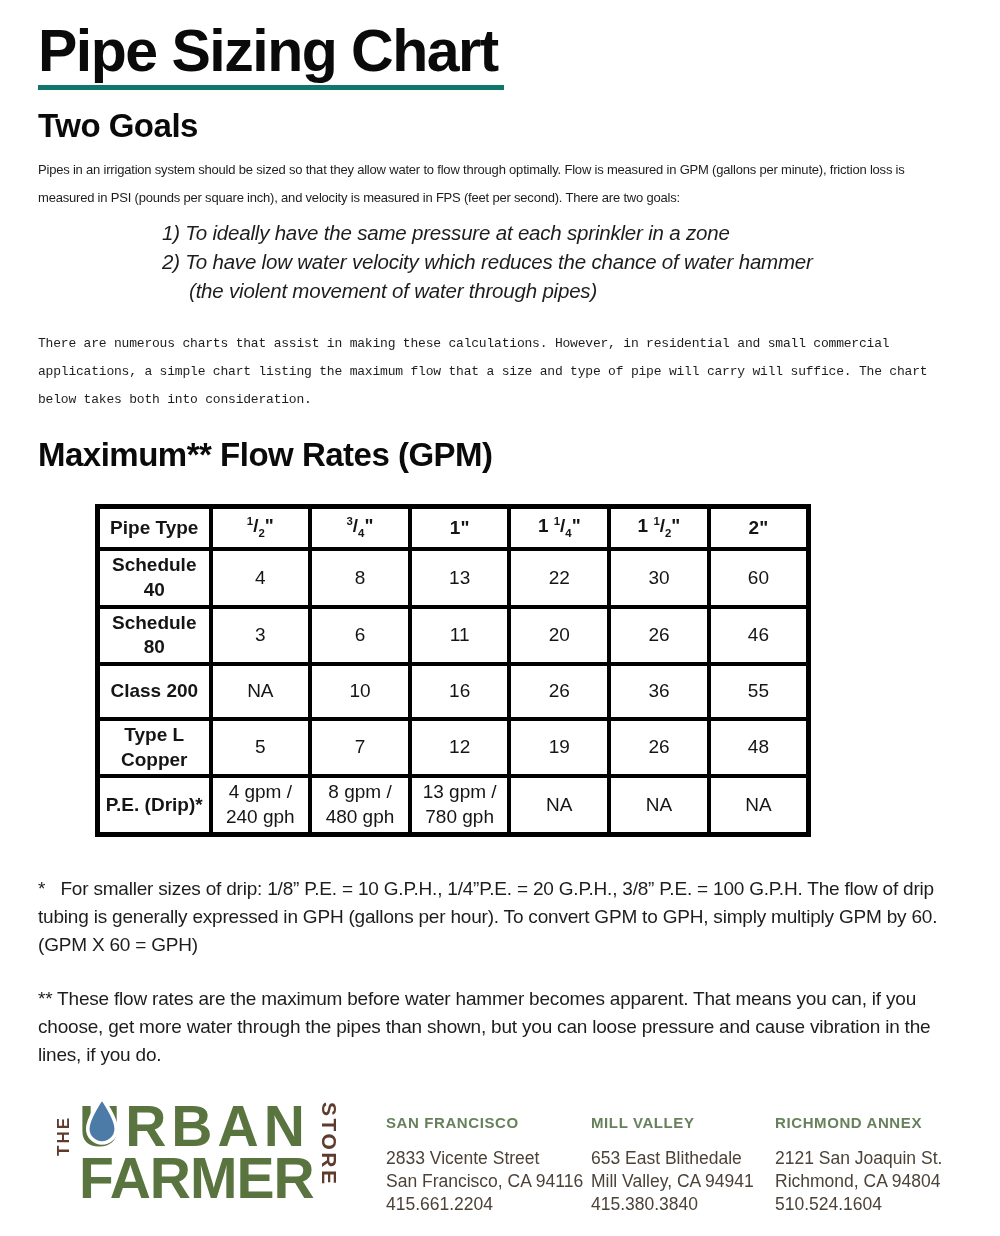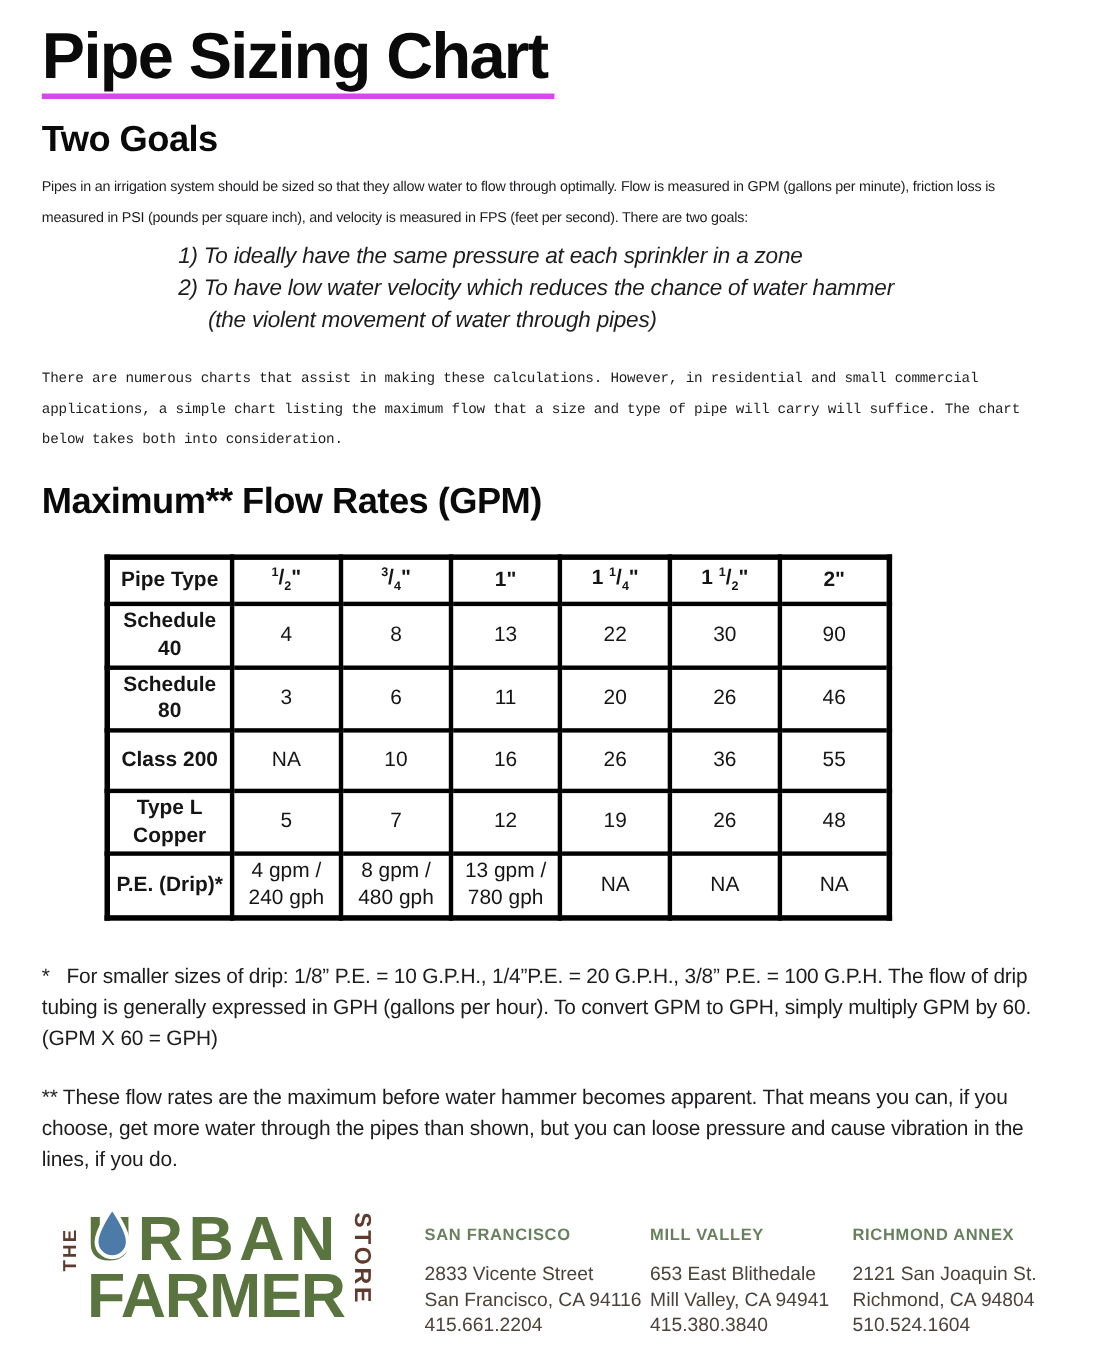--- a/index.html
+++ b/index.html
@@ -19,21 +19,21 @@
   }
 
   
   .doc-title {
     display: inline-block;
     font-size: 59px;
     font-weight: bold;
     letter-spacing: -1.5px;
     color: #0a0a0a;
     line-height: 1.08;
-    border-bottom: 5px solid #d946ef;
+    border-bottom: 5px solid #0f766e;
     padding-bottom: 1px;
     padding-right: 6px;
   }
   .h2 {
     font-size: 33px;
     font-weight: bold;
     letter-spacing: -0.5px;
     color: #0a0a0a;
     margin-top: 17px;
   }
@@ -217,21 +217,21 @@
         </tr>
     </thead>
     <tbody id="flow-table-body">
         <tr>
           <th scope="row">Schedule 40</th>
           <td>4</td>
           <td>8</td>
           <td>13</td>
           <td>22</td>
           <td>30</td>
-          <td>90</td>
+          <td>60</td>
         </tr>
         <tr>
           <th scope="row">Schedule 80</th>
           <td>3</td>
           <td>6</td>
           <td>11</td>
           <td>20</td>
           <td>26</td>
           <td>46</td>
         </tr>

